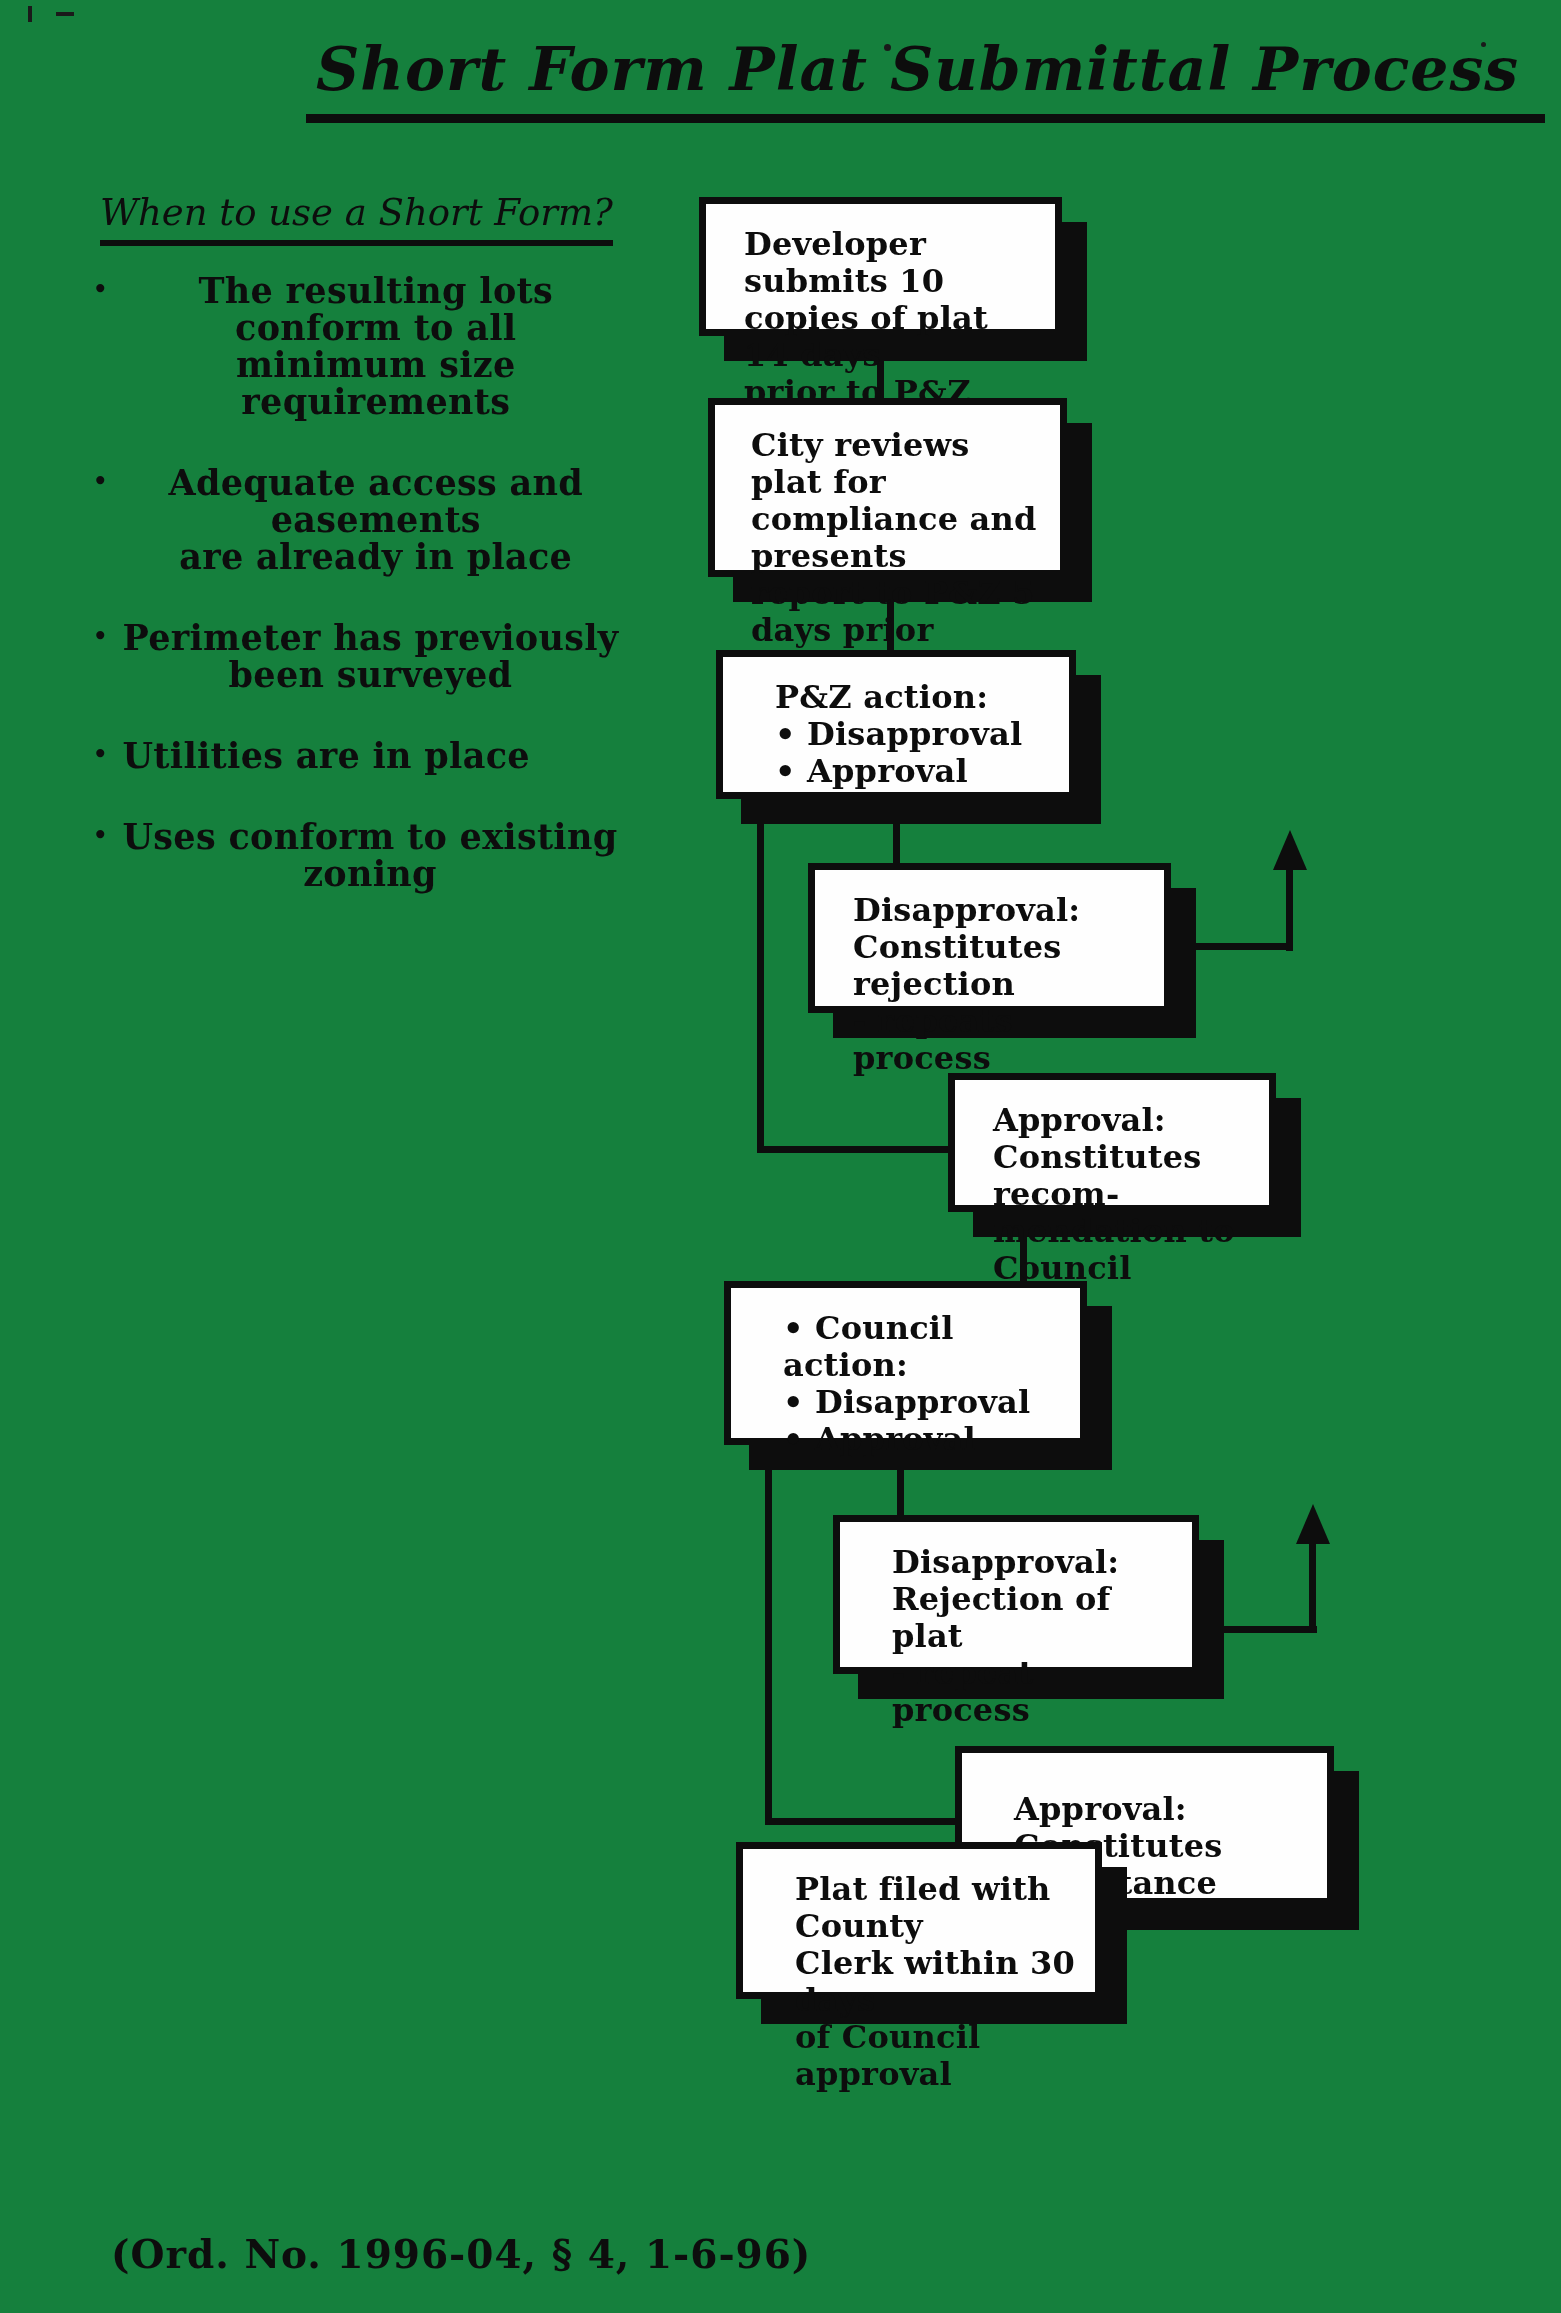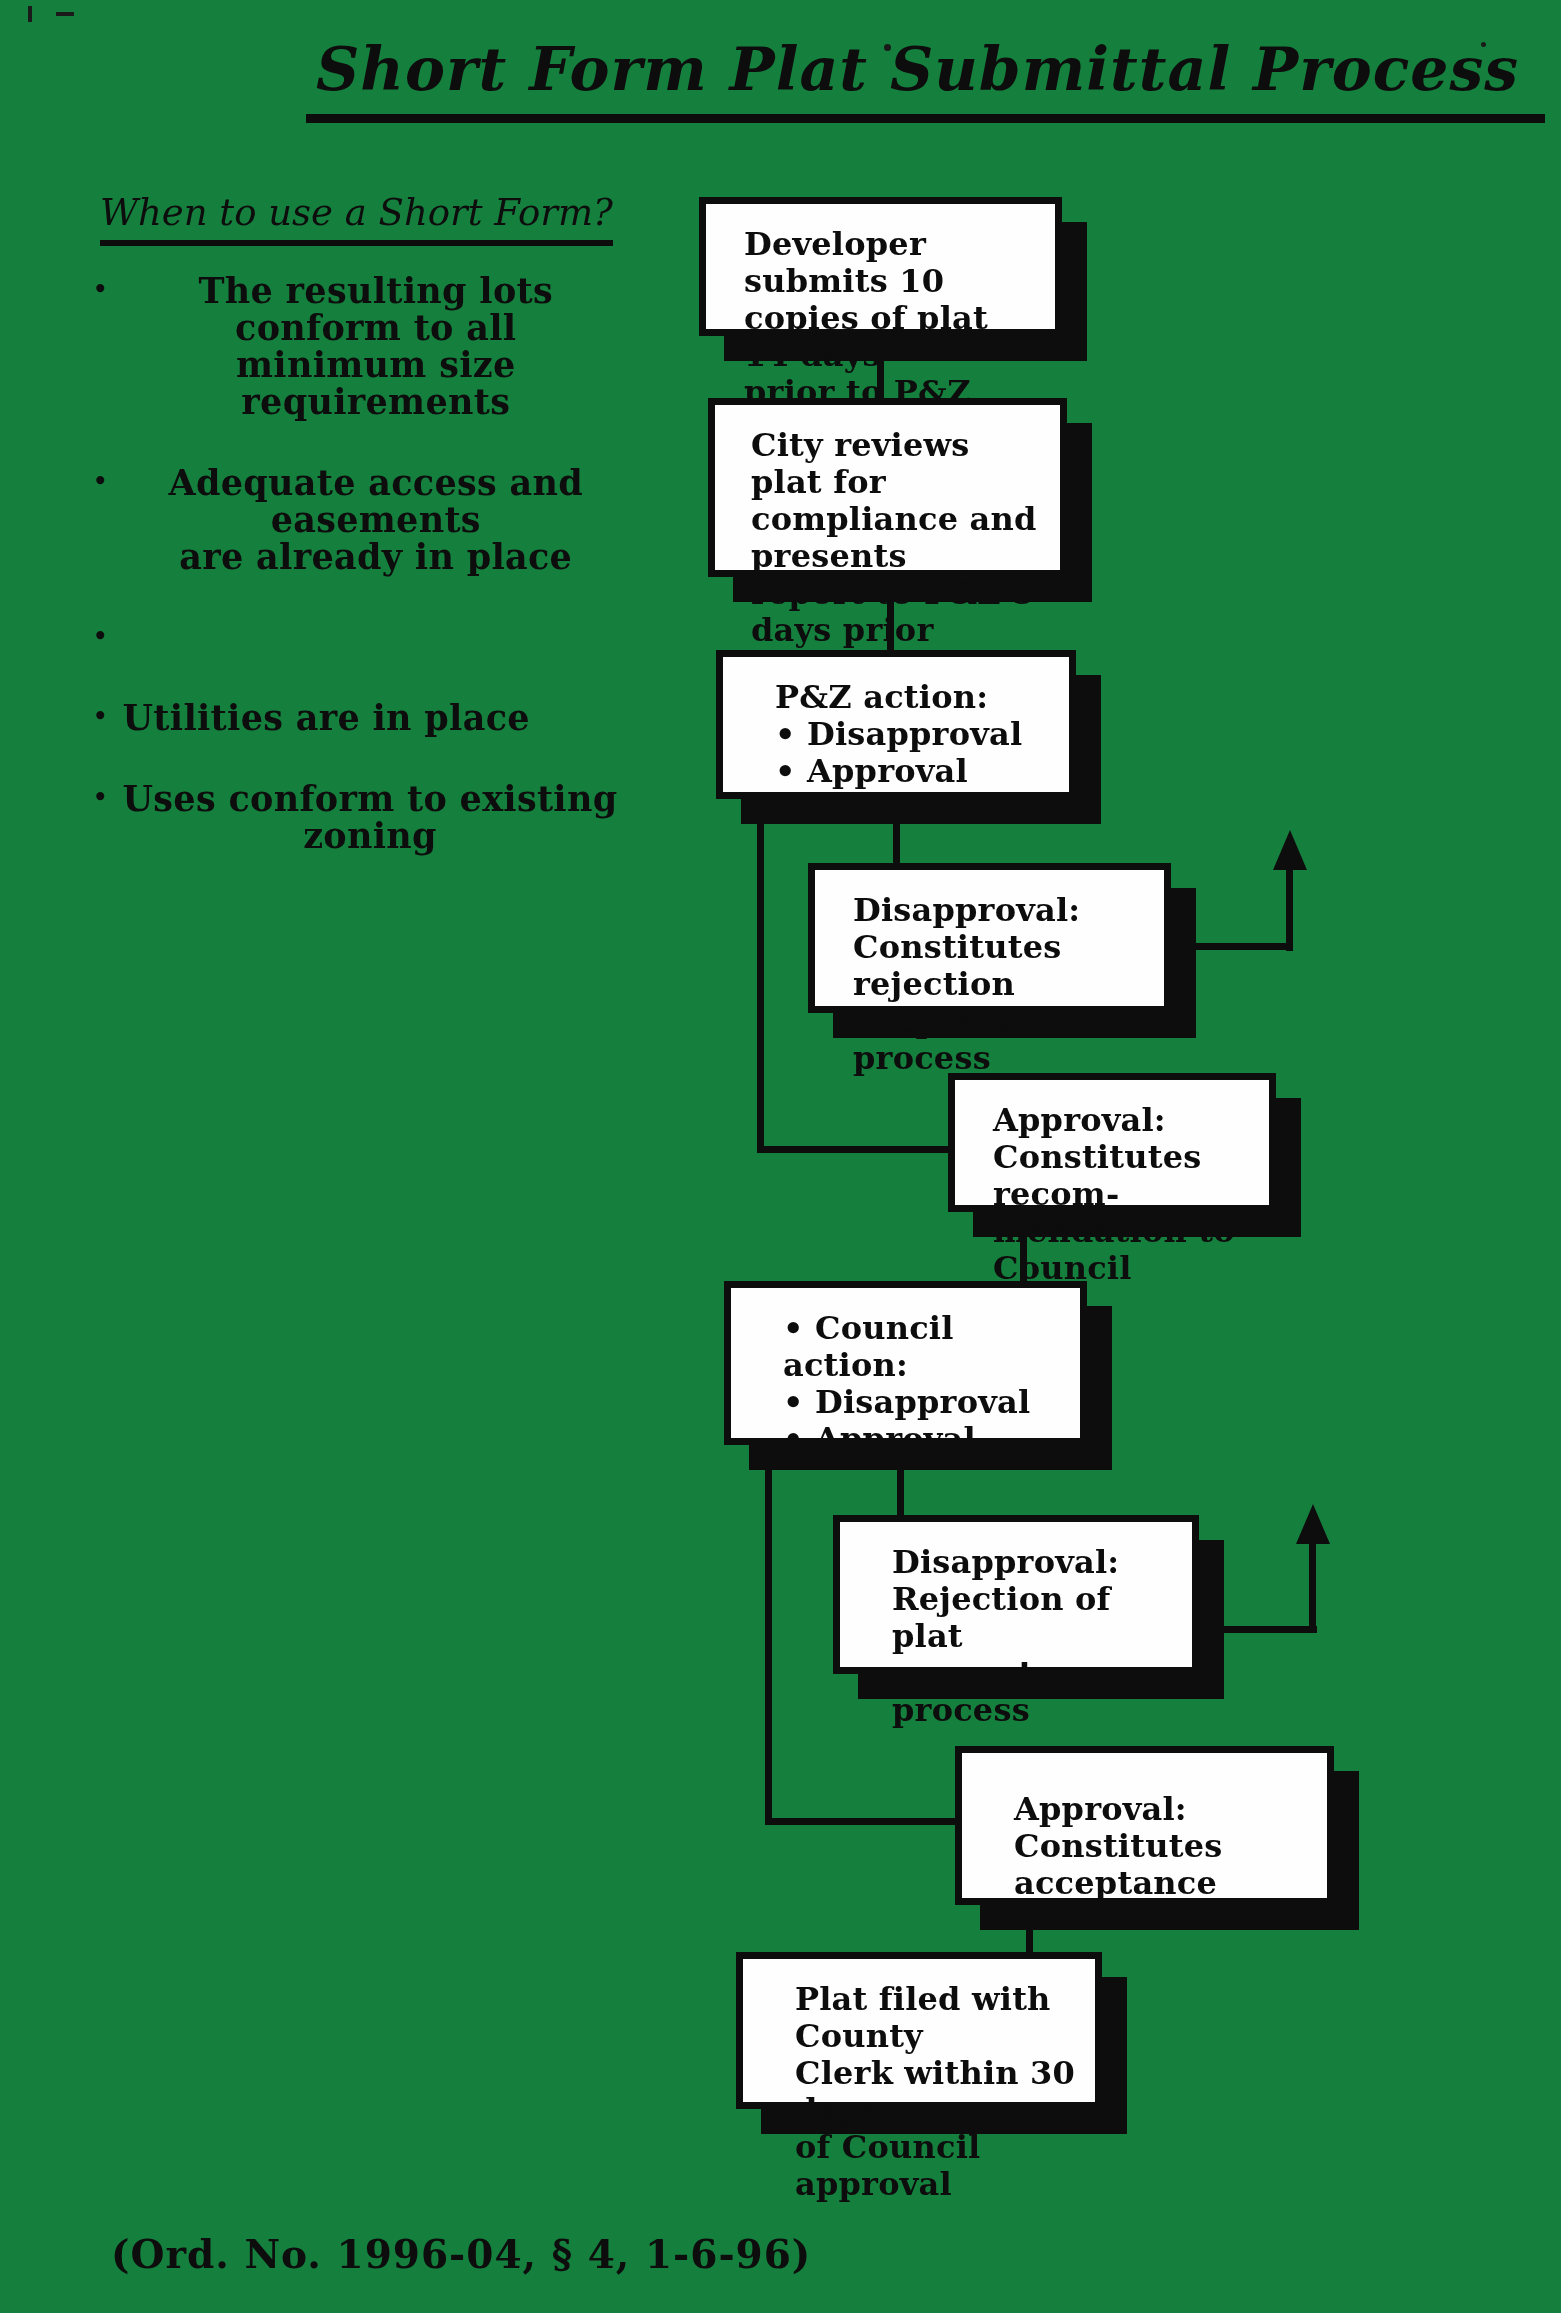--- a/index.html
+++ b/index.html
@@ -109,20 +109,22 @@
       <span class="btext">The resulting lots conform to all
 minimum size requirements</span>
     </div>
     <div class="bullet">
       <span class="dot">•</span>
       <span class="btext">Adequate access and easements
 are already in place</span>
     </div>
     <div class="bullet">
       <span class="dot">•</span>
+      <span class="btext">Perimeter has previously
+been surveyed</span>
     </div>
     <div class="bullet">
       <span class="dot">•</span>
       <span class="btext">Utilities are in place</span>
     </div>
     <div class="bullet">
       <span class="dot">•</span>
       <span class="btext">Uses conform to existing
 zoning</span>
     </div>
@@ -188,21 +190,21 @@
       <div class="node-text">Disapproval:
 Rejection of plat
 - repeat process</div>
     </div>
 
     <div class="node pad-lg pad-top" style="left:955px;top:1746px;width:379px;height:159px;">
       <div class="node-text">Approval:
 Constitutes acceptance</div>
     </div>
 
-    <div class="node pad-lg" style="left:736px;top:1952px;width:366px;height:157px;">
+    <div class="node pad-lg" style="left:736px;top:1842px;width:366px;height:157px;">
       <div class="node-text">Plat filed with County
 Clerk within 30 days
 of Council approval</div>
     </div>
 
   </div>
 
   <div class="footer">(Ord. No. 1996-04, § 4, 1-6-96)</div>
 
   <div class="speck" style="left:884px;top:44px;width:7px;height:7px;"></div>

